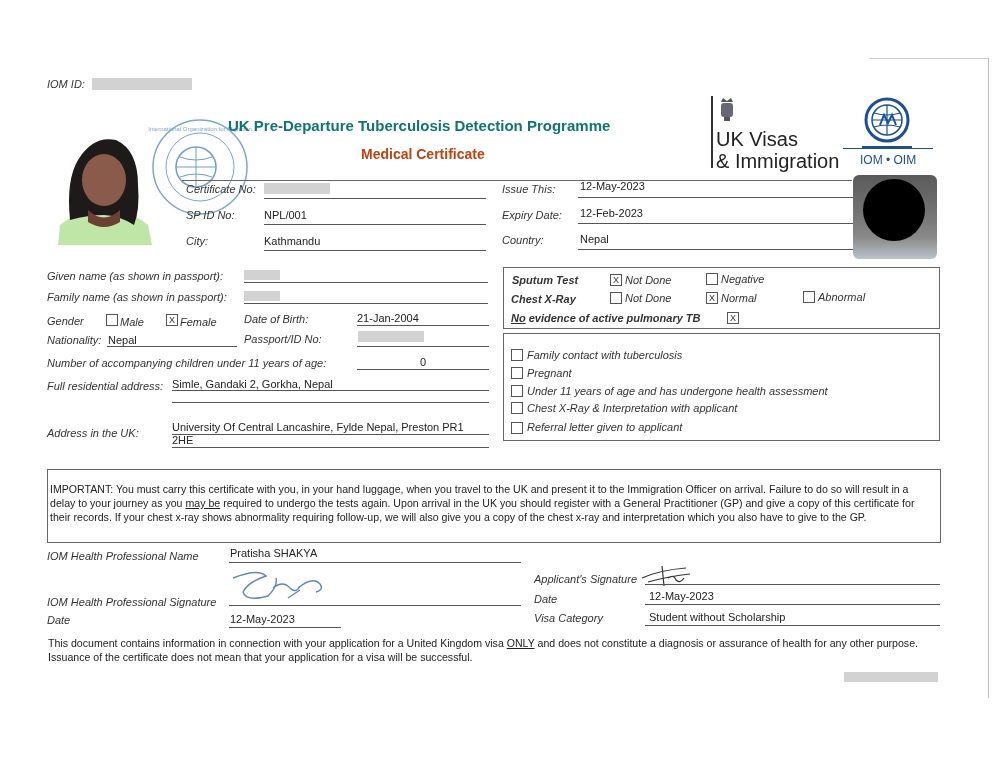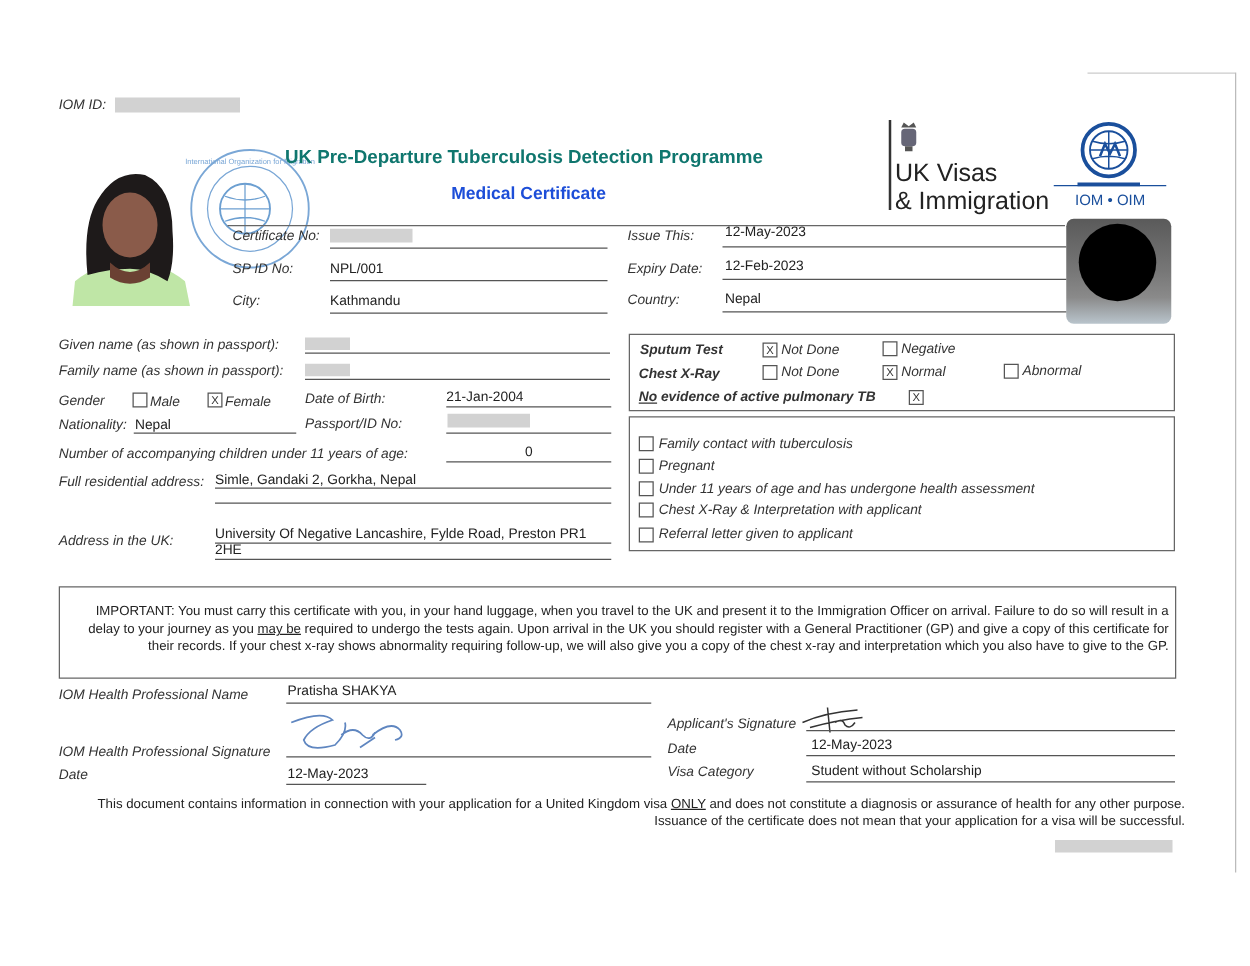--- a/index.html
+++ b/index.html
@@ -6,27 +6,27 @@
   body { width: 1000px; height: 773px; position: relative; overflow: hidden;
          font-family: "Liberation Sans", sans-serif; color: #222; font-size: 11px; }
   .abs { position: absolute; }
   .page-edge { position: absolute; left: 988px; top: 58px; width: 1px; height: 640px; background: #bbb; }
   .page-edge-top { position: absolute; left: 870px; top: 58px; width: 118px; height: 1px; background: #ccc; }
   .redact { position: absolute; background: #d2d2d2; }
   .uline { position: absolute; height: 1px; background: #555; }
   .lbl { position: absolute; white-space: nowrap; font-size: 11px; color: #333; font-style: italic; }
   .val { position: absolute; white-space: nowrap; font-size: 11px; color: #222; }
   .title1 { position: absolute; left: 228px; top: 117px; font-size: 15px; font-weight: bold; color: #0f766e; white-space: nowrap; }
-  .title2 { position: absolute; left: 361px; top: 146px; font-size: 14px; font-weight: bold; color: #1d4ed8; white-space: nowrap; }
+  .title2 { position: absolute; left: 361px; top: 146px; font-size: 14px; font-weight: bold; color: #c2410c; white-space: nowrap; }
   .cb { position: absolute; width: 10px; height: 10px; border: 1px solid #555; background: #fff;
         font-size: 9px; line-height: 10px; text-align: center; color: #333; }
   .box { position: absolute; border: 1px solid #666; }
   .bold { font-weight: bold; }
   .u { text-decoration: underline; }
-  .para { position: absolute; font-size: 10.6px; line-height: 14px; color: #222; text-align: right; }
+  .para { position: absolute; font-size: 10.6px; line-height: 14px; color: #222; }
   .ukvi-bar { position: absolute; left: 711px; top: 96px; width: 2px; height: 72px; background: #333; }
   .ukvi-text { position: absolute; left: 716px; top: 128px; font-size: 20px; line-height: 22px; color: #222; white-space: nowrap; }
   .iom-text { position: absolute; left: 860px; top: 153px; font-size: 12px; color: #1a4f9c; white-space: nowrap; }
   .iom-line { position: absolute; left: 843px; top: 148px; width: 90px; height: 1px; background: #1a4f9c; }
   .iom-line2 { position: absolute; left: 862px; top: 146px; width: 50px; height: 3px; background: #1a4f9c; }
 </style>
 </head>
 <body>
 
 <div class="page-edge"></div>
@@ -142,21 +142,21 @@
 <div class="lbl" style="left:47px;top:357px;">Number of accompanying children under 11 years of age:</div>
 <div class="val" style="left:420px;top:356px;">0</div>
 <div class="uline" style="left:357px;top:369px;width:132px;"></div>
 
 <div class="lbl" style="left:47px;top:380px;">Full residential address:</div>
 <div class="val" style="left:172px;top:378px;">Simle, Gandaki 2, Gorkha, Nepal</div>
 <div class="uline" style="left:172px;top:390px;width:317px;"></div>
 <div class="uline" style="left:172px;top:402px;width:317px;"></div>
 
 <div class="lbl" style="left:47px;top:427px;">Address in the UK:</div>
-<div class="val" style="left:172px;top:421px;">University Of Negative Lancashire, Fylde Road, Preston   PR1</div>
+<div class="val" style="left:172px;top:421px;">University Of Central Lancashire, Fylde Nepal, Preston   PR1</div>
 <div class="uline" style="left:172px;top:434px;width:317px;"></div>
 <div class="val" style="left:172px;top:434px;">2HE</div>
 <div class="uline" style="left:172px;top:447px;width:317px;"></div>
 
 <div class="box" style="left:503px;top:267px;width:435px;height:60px;"></div>
 <div class="lbl bold" style="left:512px;top:274px;">Sputum Test</div>
 <div class="cb" style="left:610px;top:274px;">X</div>
 <div class="lbl" style="left:625px;top:274px;">Not Done</div>
 <div class="cb" style="left:706px;top:273px;"></div>
 <div class="lbl" style="left:721px;top:273px;">Negative</div>

